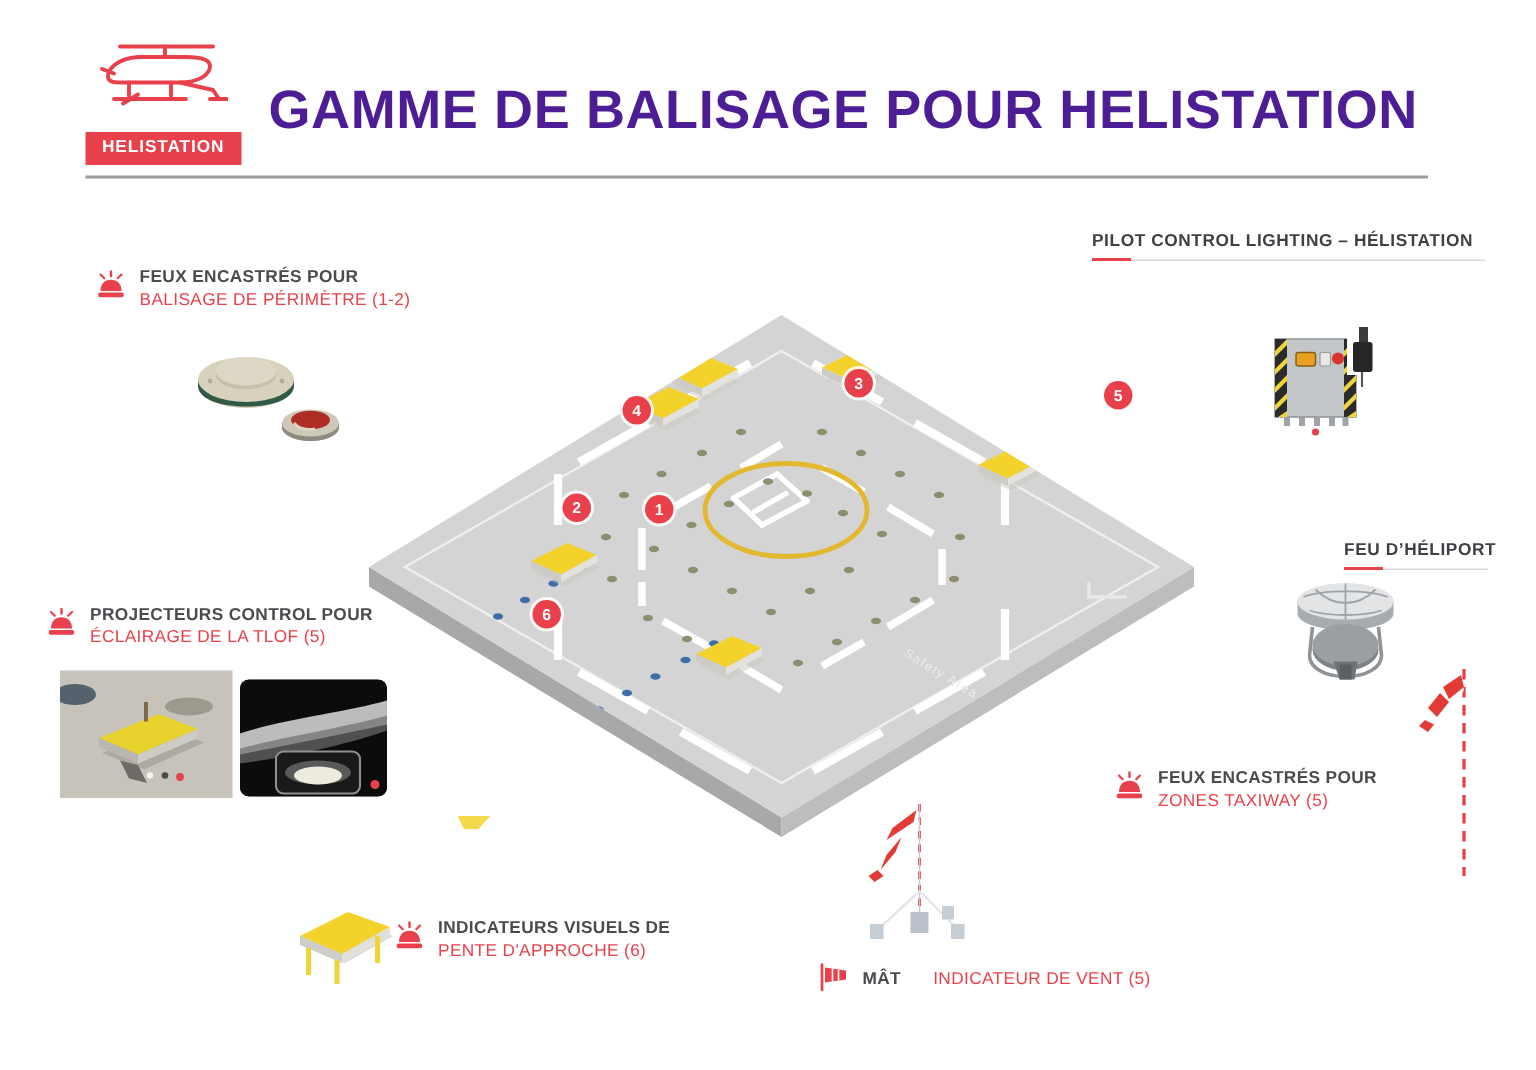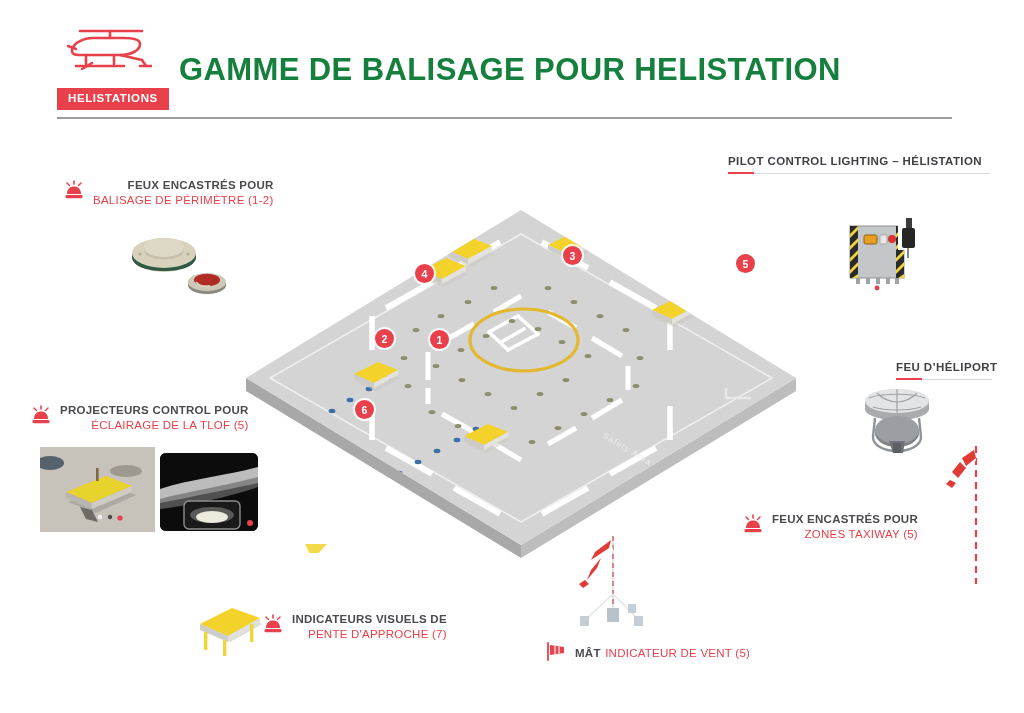--- a/index.html
+++ b/index.html
@@ -19,23 +19,23 @@
   #helistations-badge {
     position: absolute; left: 57px; top: 88px;
     background: #E8414B; color: #fff;
     font-size: 11.5px; font-weight: bold; letter-spacing: .6px;
     padding: 5px 11px 5px 11px;
     line-height: 1;
   }
 
   #page-title {
     position: absolute; left: 179px; top: 52px;
-    font-size: 31px; font-weight: bold;
+    font-size: 36px; font-weight: bold;
     letter-spacing: .4px;
-    color: #15803d;
+    color: #4c1d95;
   }
 
   #logo { position: absolute; left: 705px; top: 30px; width: 240px; height: 72px; }
   #logo-word {
     position: absolute; left: 0; top: 0;
     font-size: 45px; font-weight: bold; letter-spacing: -1.5px;
     line-height: 50px; white-space: nowrap;
   }
   #logo-word .d { color: #E8414B; }
   #logo-word .b { color: #7a7a7a; }
@@ -47,21 +47,21 @@
   }
 
   #header-rule {
     position: absolute; left: 57px; top: 117px; width: 895px; height: 2px;
     background: #9c9c9c;
   }
 
   
   .callout { position: absolute; }
   .callout .co-icon { position: absolute; left: 0; top: 2px; width: 22px; height: 20px; }
-  .callout .co-text { position: absolute; left: 30px; top: 0; white-space: nowrap; text-align: right; }
+  .callout .co-text { position: absolute; left: 30px; top: 0; white-space: nowrap; }
   .co-l1 { font-size: 11.5px; font-weight: bold; color: #4a4a4f; letter-spacing: .25px; line-height: 14.5px; }
   .co-l2 { font-size: 11.5px; font-weight: normal; color: #E8414B; letter-spacing: .25px; line-height: 14.5px; }
 
   
   .heading-ul { position: absolute; }
   .heading-ul .hu-text {
     font-size: 11.5px; font-weight: bold; color: #3f3f45;
     letter-spacing: .4px; white-space: nowrap;
   }
   .heading-ul .hu-line-grey { position: absolute; left: 0; height: 1px; background: #d9d9d9; }
@@ -132,21 +132,21 @@
         <path d="M58 33 L80 38 L84 44"></path>
         <line x1="78" y1="44" x2="90" y2="44"></line>
         <path d="M6 24 L14 27"></path>
         <line x1="24" y1="33" x2="24" y2="42"></line>
         <line x1="52" y1="33" x2="52" y2="42"></line>
         <line x1="14" y1="44" x2="62" y2="44"></line>
         <line x1="20" y1="47" x2="30" y2="41"></line>
       </g>
     </svg>
 
-    <div id="helistations-badge">HELISTATIONS</div>
+    <div id="helistations-badge">HELISTATION</div>
 
     <div id="page-title">GAMME DE BALISAGE POUR HELISTATION</div>
 
 
     <div id="header-rule"></div>
   </div>
 
   <div class="callout" style="left:63px; top:178px;">
     <svg class="co-icon" viewBox="0 0 22 20">
       <path d="M11 1 L11 4" stroke="#E8414B" stroke-width="1.6" stroke-linecap="round"></path>
@@ -224,21 +224,21 @@
   <div class="callout" style="left:262px; top:612px;">
     <svg class="co-icon" viewBox="0 0 22 20">
       <path d="M11 1 L11 4" stroke="#E8414B" stroke-width="1.6" stroke-linecap="round"></path>
       <path d="M4 3 L6.5 5.5" stroke="#E8414B" stroke-width="1.4" stroke-linecap="round"></path>
       <path d="M18 3 L15.5 5.5" stroke="#E8414B" stroke-width="1.4" stroke-linecap="round"></path>
       <path d="M4 14 C4 9 7 6.5 11 6.5 C15 6.5 18 9 18 14 Z" fill="#E8414B"></path>
       <rect x="2.5" y="15" width="17" height="3.2" rx="1.3" fill="#E8414B"></rect>
     </svg>
     <div class="co-text">
       <div class="co-l1">INDICATEURS VISUELS DE</div>
-      <div class="co-l2">PENTE D'APPROCHE (7)</div>
+      <div class="co-l2">PENTE D'APPROCHE (6)</div>
     </div>
   </div>
 
   <svg id="papi-unit" viewBox="0 0 78 58">
     <path d="M14 30 L46 14 L72 24 L40 42 Z" fill="#b6b4b0" opacity=".5"></path>
     <path d="M10 24 L42 8 L70 18 L38 36 Z" fill="#F2D22B"></path>
     <path d="M10 24 L38 36 L38 42 L10 30 Z" fill="#cfcdc9"></path>
     <path d="M38 36 L70 18 L70 24 L38 42 Z" fill="#e2e0dc"></path>
     <rect x="14" y="32" width="3.4" height="18" fill="#EFD43B"></rect>
     <rect x="33" y="40" width="3.4" height="16" fill="#EFD43B"></rect>
@@ -247,21 +247,21 @@
 
   <div class="callout" style="left:545px; top:641px;">
     <svg class="co-icon" viewBox="0 0 22 20" style="top:0;">
       <line x1="3" y1="2" x2="3" y2="19" stroke="#E8414B" stroke-width="1.8" stroke-linecap="round"></line>
       <path d="M5 4 L19 6 L19 12 L5 14 Z" fill="#E8414B"></path>
       <path d="M10 4.7 L10 13.4" stroke="#fff" stroke-width="1.1"></path>
       <path d="M14 5.3 L14 12.8" stroke="#fff" stroke-width="1.1"></path>
     </svg>
     <div class="co-text" style="top:2px;">
       <span class="co-l1">MÂT</span>
-      <span class="co-l2" style="margin-left:0;">INDICATEUR DE VENT (5)</span>
+      <span class="co-l2" style="margin-left:17px;">INDICATEUR DE VENT (5)</span>
     </div>
   </div>
 
   <svg id="windsock-mast" viewBox="0 0 90 100">
     <line x1="48" y1="8" x2="48" y2="80" stroke="#E8414B" stroke-width="2" stroke-dasharray="5 4"></line>
     <line x1="48" y1="8" x2="48" y2="80" stroke="#c9c9c9" stroke-width="1"></line>
     <path d="M46 12 L30 24 L14 54 L22 58 L38 30 L48 22 Z" fill="#ffffff"></path>
     <path d="M46 12 L30 24 L26 32 L44 20 Z" fill="#E23B35"></path>
     <path d="M36 30 L26 42 L22 52 L32 40 Z" fill="#E23B35"></path>
     <path d="M20 52 L14 56 L18 60 L24 56 Z" fill="#E23B35"></path>

